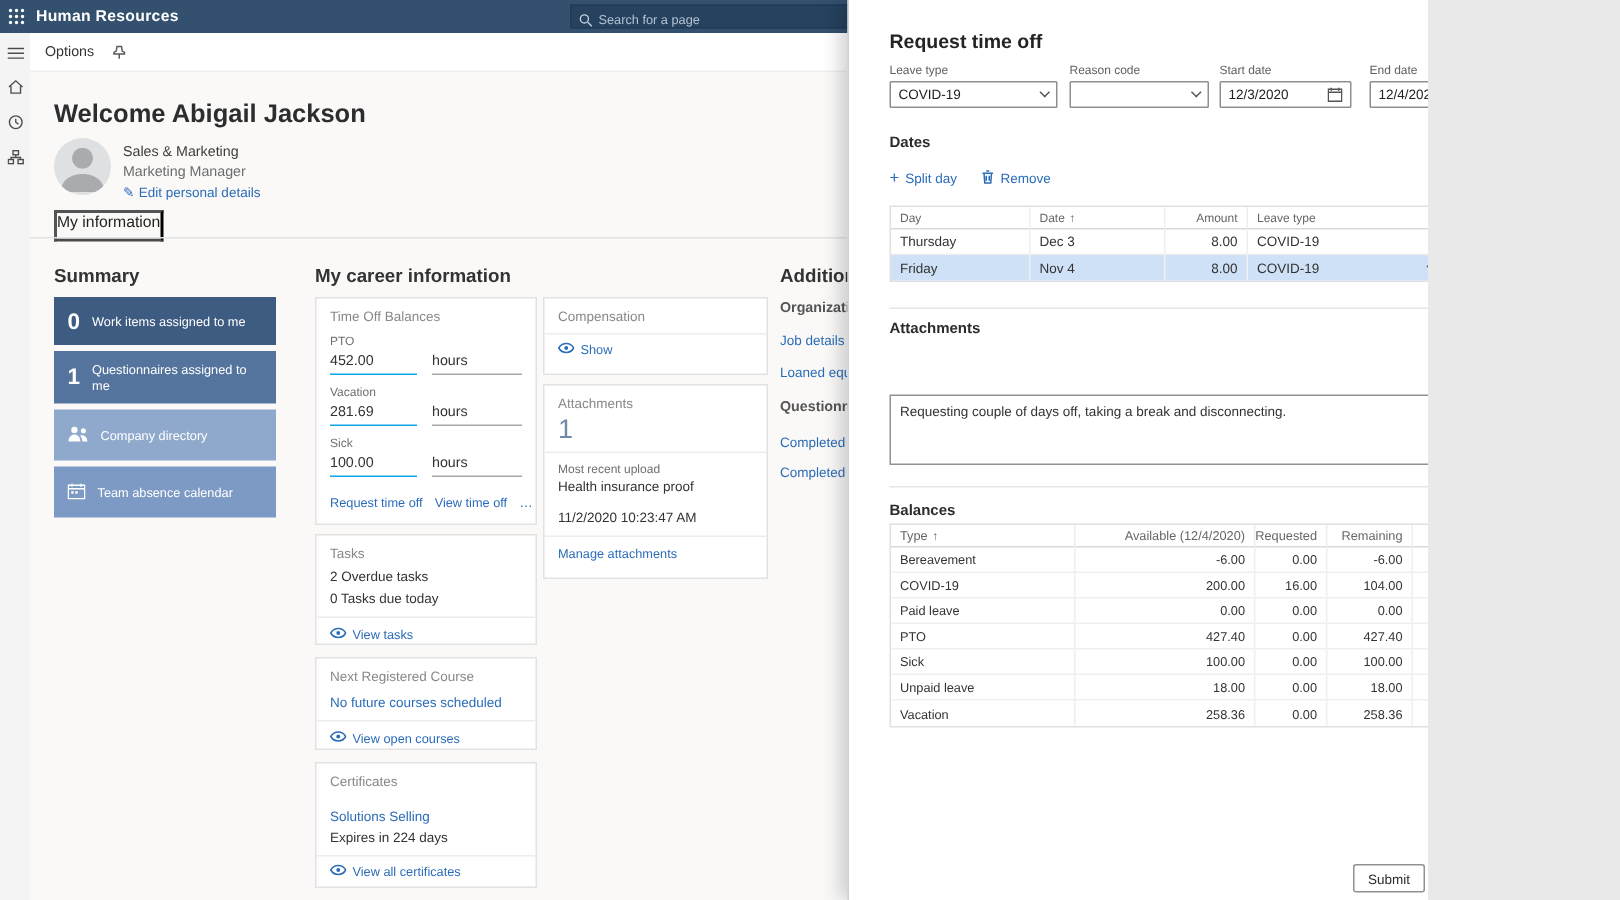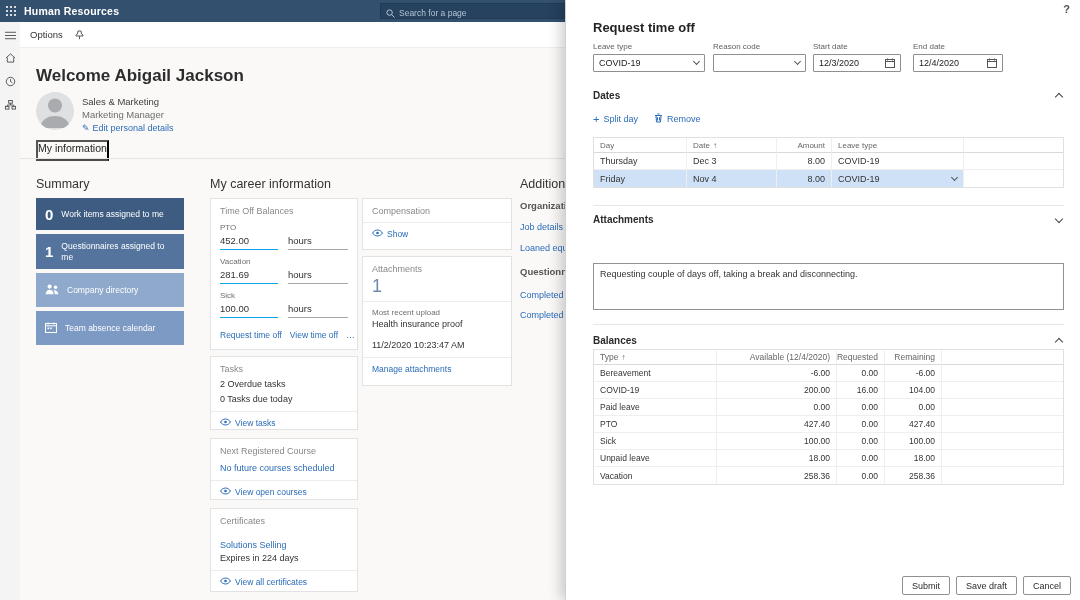--- a/index.html
+++ b/index.html
@@ -1,18 +1,18 @@
 <!DOCTYPE html>
 <html><head>
 <meta charset="utf-8">
 <style>
   *{margin:0;padding:0;box-sizing:border-box;font-family:"Liberation Sans",sans-serif}
   html,body{width:1080px;height:600px}
   body{background:#e9e9e9}
-  .stage{position:relative;width:1080px;height:600px;overflow:hidden;background:#7dd3fc}
+  .stage{position:relative;width:952px;height:600px;overflow:hidden;background:#7dd3fc}
 
   
   .navbar{position:absolute;left:0;top:0;width:1080px;height:22px;background:#33506e;display:flex;align-items:center;z-index:1}
   .waffle{background:none;border:0;margin:0 7px 0 5px;display:flex;cursor:pointer}
   .nav-title{color:#fff;font-size:10.5px;font-weight:700;letter-spacing:.2px}
   .nav-search{position:absolute;left:380px;top:3px;width:186px;height:16px;background:#26425f;border:1px solid #1f3a56;display:flex;align-items:flex-end;padding:0 5px;gap:4px}
   .nav-search input{flex:1;background:transparent;border:0;outline:none;color:#e2e9f1;font-size:8.5px}
   .nav-search input::placeholder{color:#b4c3d4}
   .s-icon{color:#c6d2df;display:flex}
 
@@ -27,21 +27,21 @@
 
   
   .content{position:absolute;left:20px;top:48px;width:545px;height:552px;background:#faf9f8}
   .h1{position:absolute;left:16px;top:18px;font-size:17px;font-weight:600;color:#2d2d2d}
   .avatar{position:absolute;left:16px;top:44px;width:38px;height:38px;border-radius:50%;background:#dfe0e2;overflow:hidden}
   .pline{position:absolute;left:62px;font-size:9.5px;color:#3d3d3d;white-space:nowrap}
   .pline.sub{color:#6d6d6d}
   .editlnk{position:absolute;left:62px;top:75px;display:flex;align-items:center;gap:3px;color:#2b6cb8;font-size:9px;background:none;border:0;cursor:pointer}
   .tab{position:absolute;left:16px;top:92px;font-size:10.5px;color:#1f1f1f;padding-bottom:5px;border-bottom:2px solid #4a4a4a;background:none}
   .tabline{position:absolute;left:0;top:110px;width:545px;height:1px;background:#e4e4e4}
-  .sechead{position:absolute;font-size:12.5px;font-weight:400;color:#333;white-space:nowrap}
+  .sechead{position:absolute;font-size:12.5px;font-weight:700;color:#333;white-space:nowrap}
 
   .tile{position:absolute;left:16px;width:148px;display:flex;align-items:center;gap:8px;padding:0 9px;color:#fff;border:0;cursor:pointer;text-align:left}
   .tile .num{font-size:15px;font-weight:600}
   .tile .tlabel{font-size:8.5px;line-height:1.2}
   .t1{top:150px;height:32px;background:#3e5c82}
   .t2{top:186px;height:35px;background:#54749e}
   .t3{top:225px;height:34px;background:#8fa9cc}
   .t4{top:263px;height:34px;background:#7d9ac4}
 
   .card{position:absolute;background:#fff;border:1px solid #e2e2e2;padding:7px 9px;overflow:hidden}

